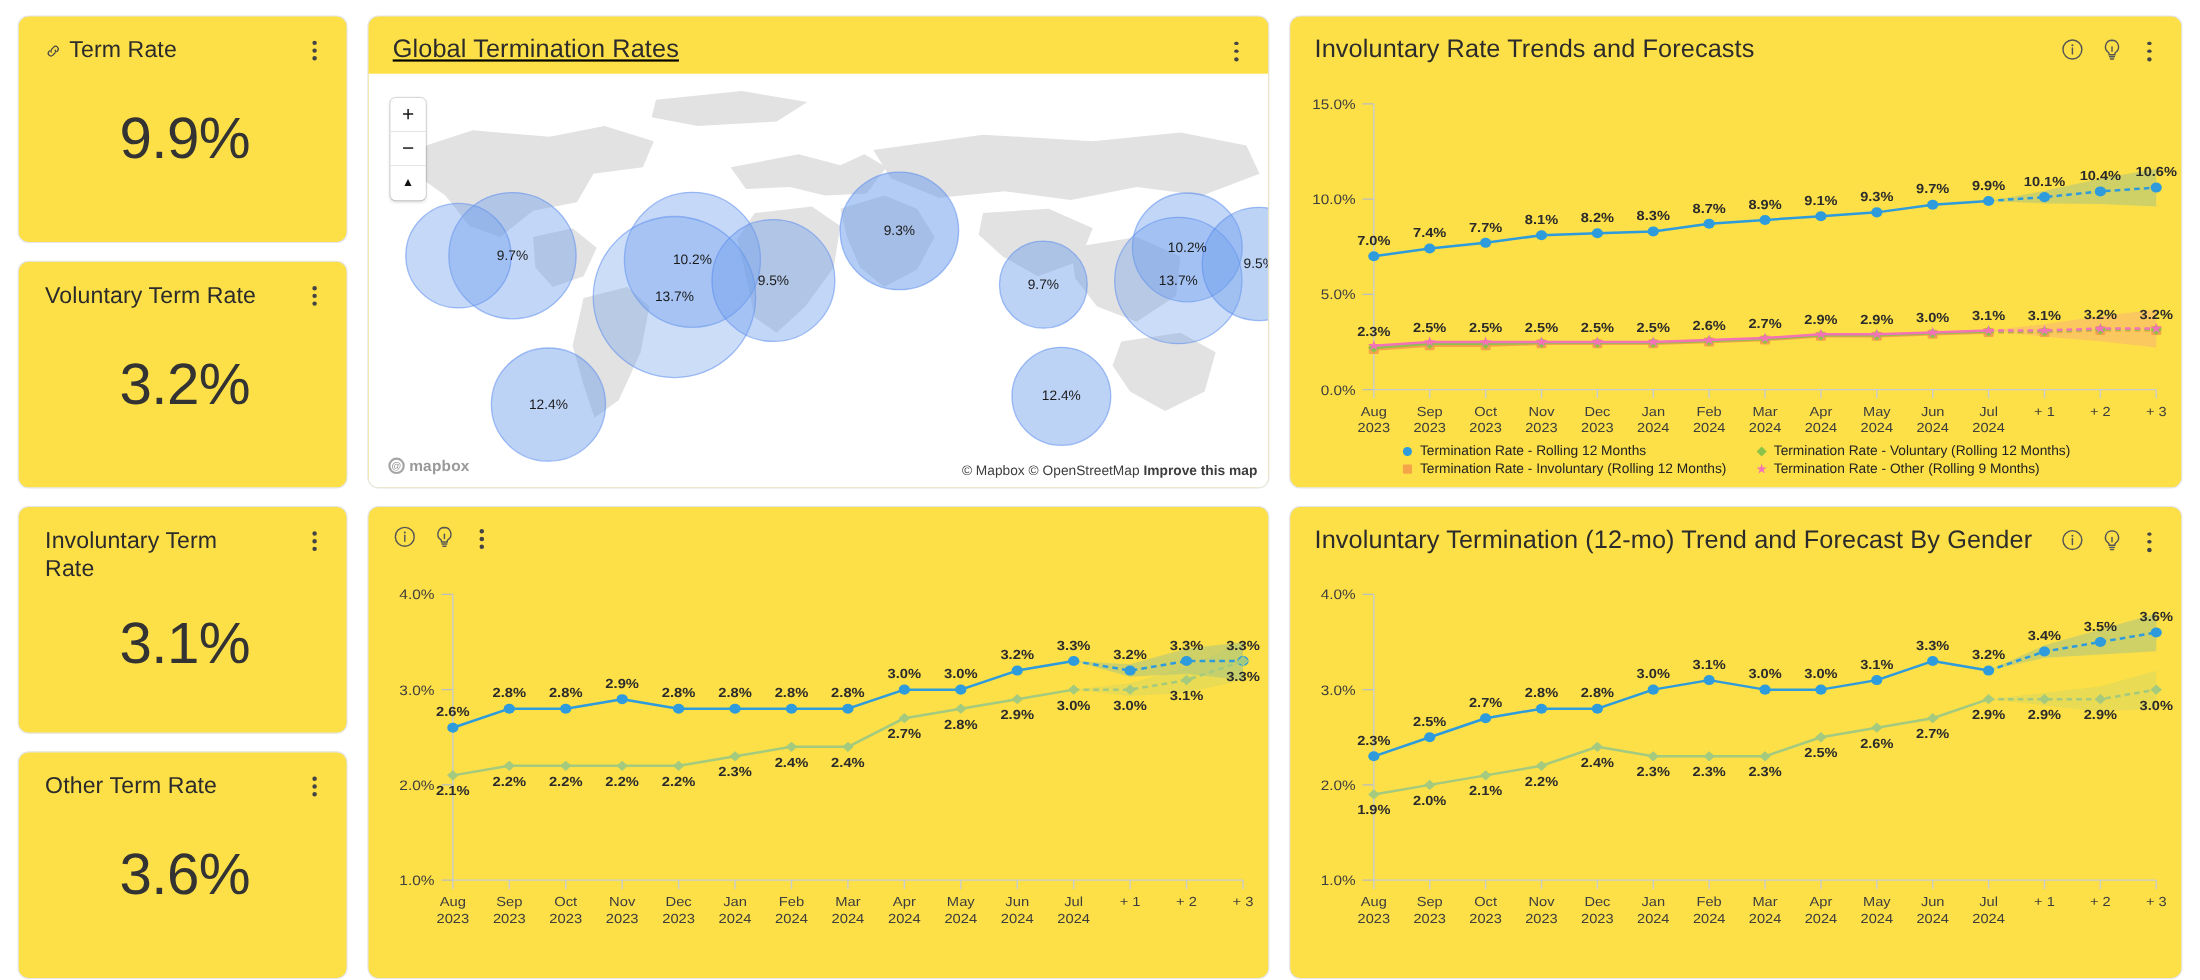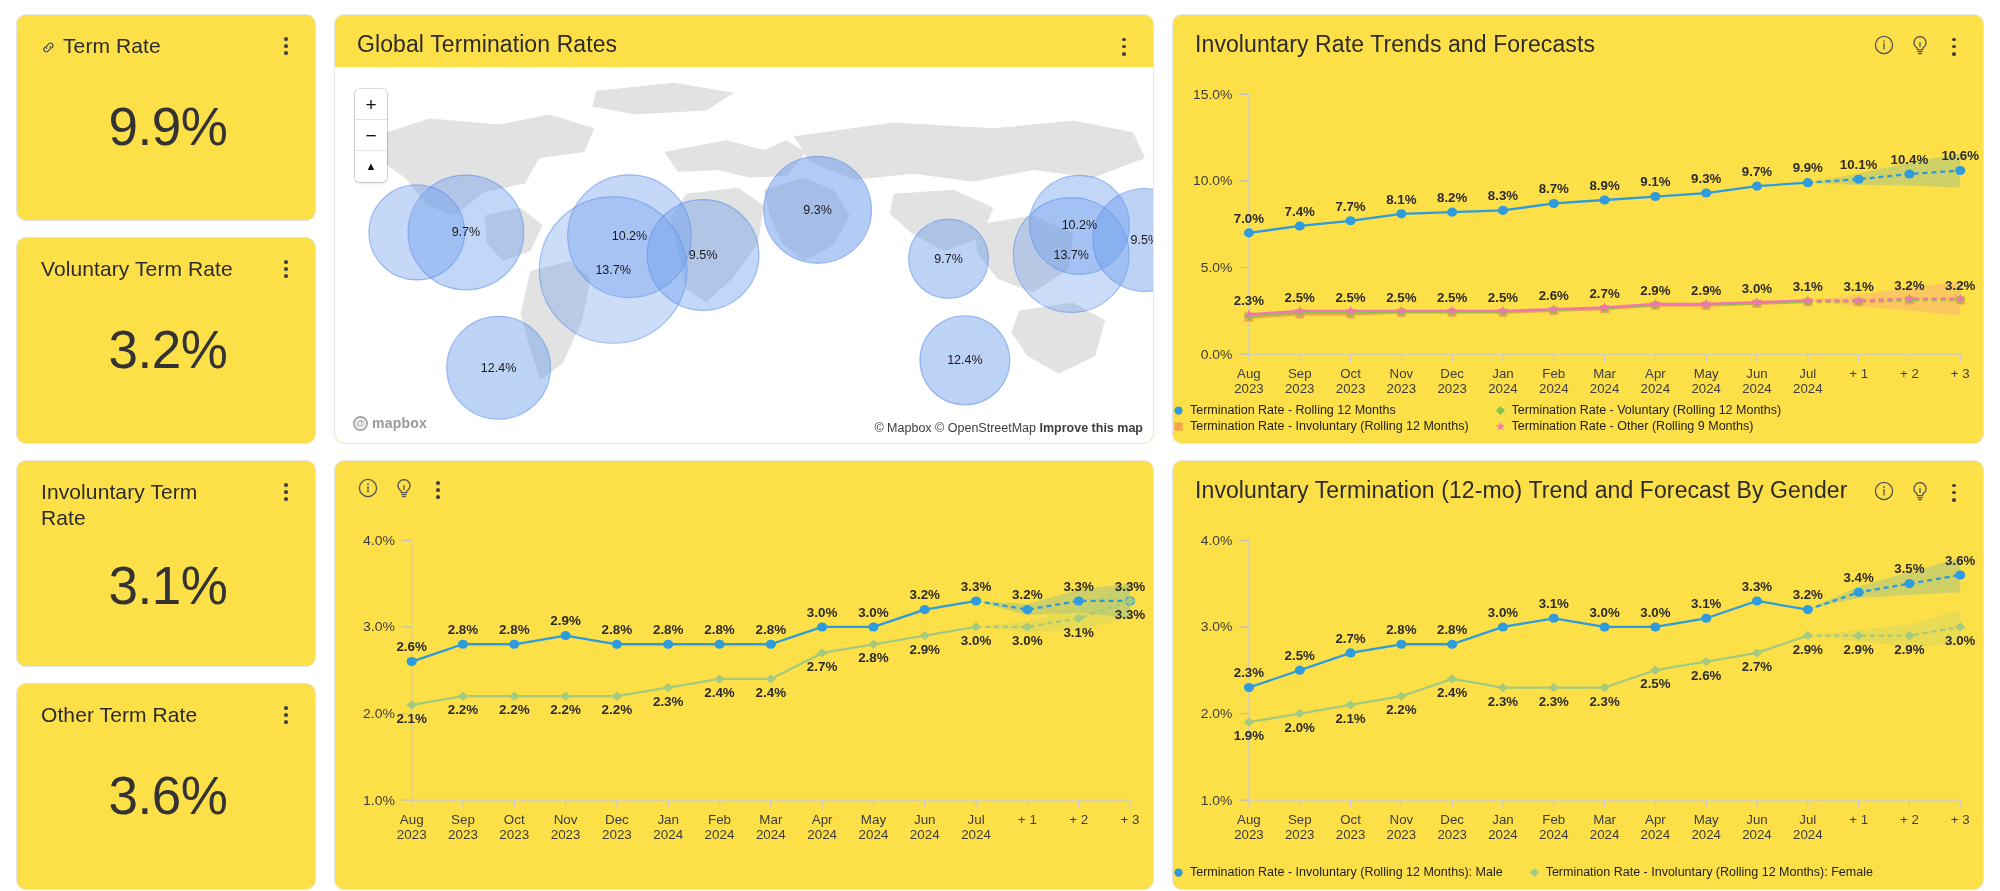--- a/index.html
+++ b/index.html
@@ -55,21 +55,21 @@
   .panel-head {
     display: flex; align-items: center; justify-content: space-between;
     padding: 16px 20px 6px 22px;
   }
   .panel-title { font-size: 23px; color: #2b2b2b; font-weight: 400; letter-spacing: .1px; }
   .head-icons { display: flex; align-items: center; gap: 14px; }
   .hicon { width: 22px; height: 22px; cursor: pointer; color: #555; }
   .hicon svg { display: block; }
 
   
-  .map-card { grid-column: 2; grid-row: 1; }
+  .map-card { grid-column: 2; grid-row: 1; text-decoration: underline; }
   .map-area { position: absolute; left: 0; right: 0; top: 52px; bottom: 0; background: #fff; overflow: hidden; }
   .map-svg { position: absolute; inset: 0; width: 100%; height: 100%; }
   .map-ctrl {
     position: absolute; left: 20px; top: 22px; width: 32px;
     background: #fff; border-radius: 5px; box-shadow: 0 0 0 1px rgba(0,0,0,.12), 0 1px 3px rgba(0,0,0,.18);
     display: flex; flex-direction: column; z-index: 5; overflow: hidden;
   }
   .map-ctrl button {
     width: 32px; height: 31px; border: none; background: #fff; cursor: pointer;
     font-size: 19px; color: #111; line-height: 1; display: flex; align-items: center; justify-content: center;
@@ -94,21 +94,21 @@
   .bubble-label {
     position: absolute; transform: translate(-50%,-50%);
     font-size: 12.5px; color: #1a1a1a; z-index: 4; white-space: nowrap;
   }
 
   
   .chart-card .chart-body { position: absolute; left:0; right:0; top: 52px; bottom: 0; }
   .chart-svg { width: 100%; height: 100%; display:block; }
   .legend {
     position: absolute; left: 0; right: 0; bottom: 10px;
-    display: flex; z-index: 3;
+    display: flex; justify-content: center; z-index: 3;
   }
   .legend-grid { display: grid; grid-auto-flow: column; gap: 2px 26px; }
   .legend-grid.two-row { grid-template-rows: repeat(2, auto); }
   .legend-item { display: flex; align-items: center; gap: 6px; font-size: 12.5px; color: #222; white-space: nowrap; }
   .lg-mark { width: 11px; height: 11px; flex: none; }
   .tr-card { grid-column: 3; grid-row: 1; }
   .bl-card { grid-column: 2; grid-row: 2; }
   .br-card { grid-column: 3; grid-row: 2; }
 </style>
 </head>
@@ -750,32 +750,16 @@
           <text x="300.8571428571429" y="169.2" text-anchor="middle" font-size="10.5" fill="#2b2b2b" font-weight="bold" font-family="&quot;Liberation Sans&quot;, sans-serif">2.3%</text>
           <text x="341" y="169.2" text-anchor="middle" font-size="10.5" fill="#2b2b2b" font-weight="bold" font-family="&quot;Liberation Sans&quot;, sans-serif">2.3%</text>
           <text x="381.14285714285717" y="154" text-anchor="middle" font-size="10.5" fill="#2b2b2b" font-weight="bold" font-family="&quot;Liberation Sans&quot;, sans-serif">2.5%</text>
           <text x="421.2857142857143" y="146.4" text-anchor="middle" font-size="10.5" fill="#2b2b2b" font-weight="bold" font-family="&quot;Liberation Sans&quot;, sans-serif">2.6%</text>
           <text x="461.42857142857144" y="138.79999999999998" text-anchor="middle" font-size="10.5" fill="#2b2b2b" font-weight="bold" font-family="&quot;Liberation Sans&quot;, sans-serif">2.7%</text>
           <text x="501.57142857142856" y="123.6" text-anchor="middle" font-size="10.5" fill="#2b2b2b" font-weight="bold" font-family="&quot;Liberation Sans&quot;, sans-serif">2.9%</text>
           <text x="541.7142857142858" y="123.6" text-anchor="middle" font-size="10.5" fill="#2b2b2b" font-weight="bold" font-family="&quot;Liberation Sans&quot;, sans-serif">2.9%</text>
           <text x="581.8571428571429" y="123.6" text-anchor="middle" font-size="10.5" fill="#2b2b2b" font-weight="bold" font-family="&quot;Liberation Sans&quot;, sans-serif">2.9%</text>
           <text x="622" y="116" text-anchor="middle" font-size="10.5" fill="#2b2b2b" font-weight="bold" font-family="&quot;Liberation Sans&quot;, sans-serif">3.0%</text>
         </svg>
-      <div class="legend">
-        <div class="legend-grid" id="legend-2">
-            <div class="legend-item">
-              <svg class="lg-mark" viewBox="0 0 12 12">
-                <circle cx="6" cy="6" r="4.5" fill="#2e9bdc"></circle>
-              </svg>
-              <span>Termination Rate - Involuntary (Rolling 12 Months): Male</span>
-            </div>
-            <div class="legend-item">
-              <svg class="lg-mark" viewBox="0 0 12 12">
-                <polygon points="6,1 11,6 6,11 1,6" fill="#a3ca7e"></polygon>
-              </svg>
-              <span>Termination Rate - Involuntary (Rolling 12 Months): Female</span>
-            </div>
-          </div>
-      </div>
     </div>
   </div>
 
 </div>
 
 </body></html>

